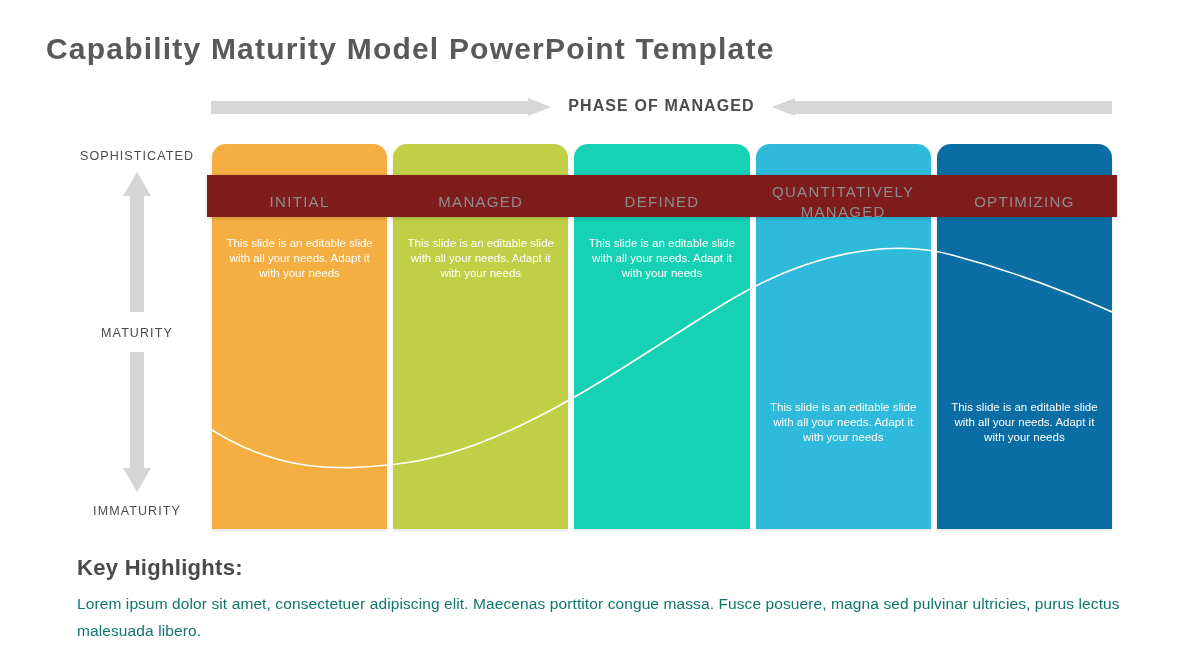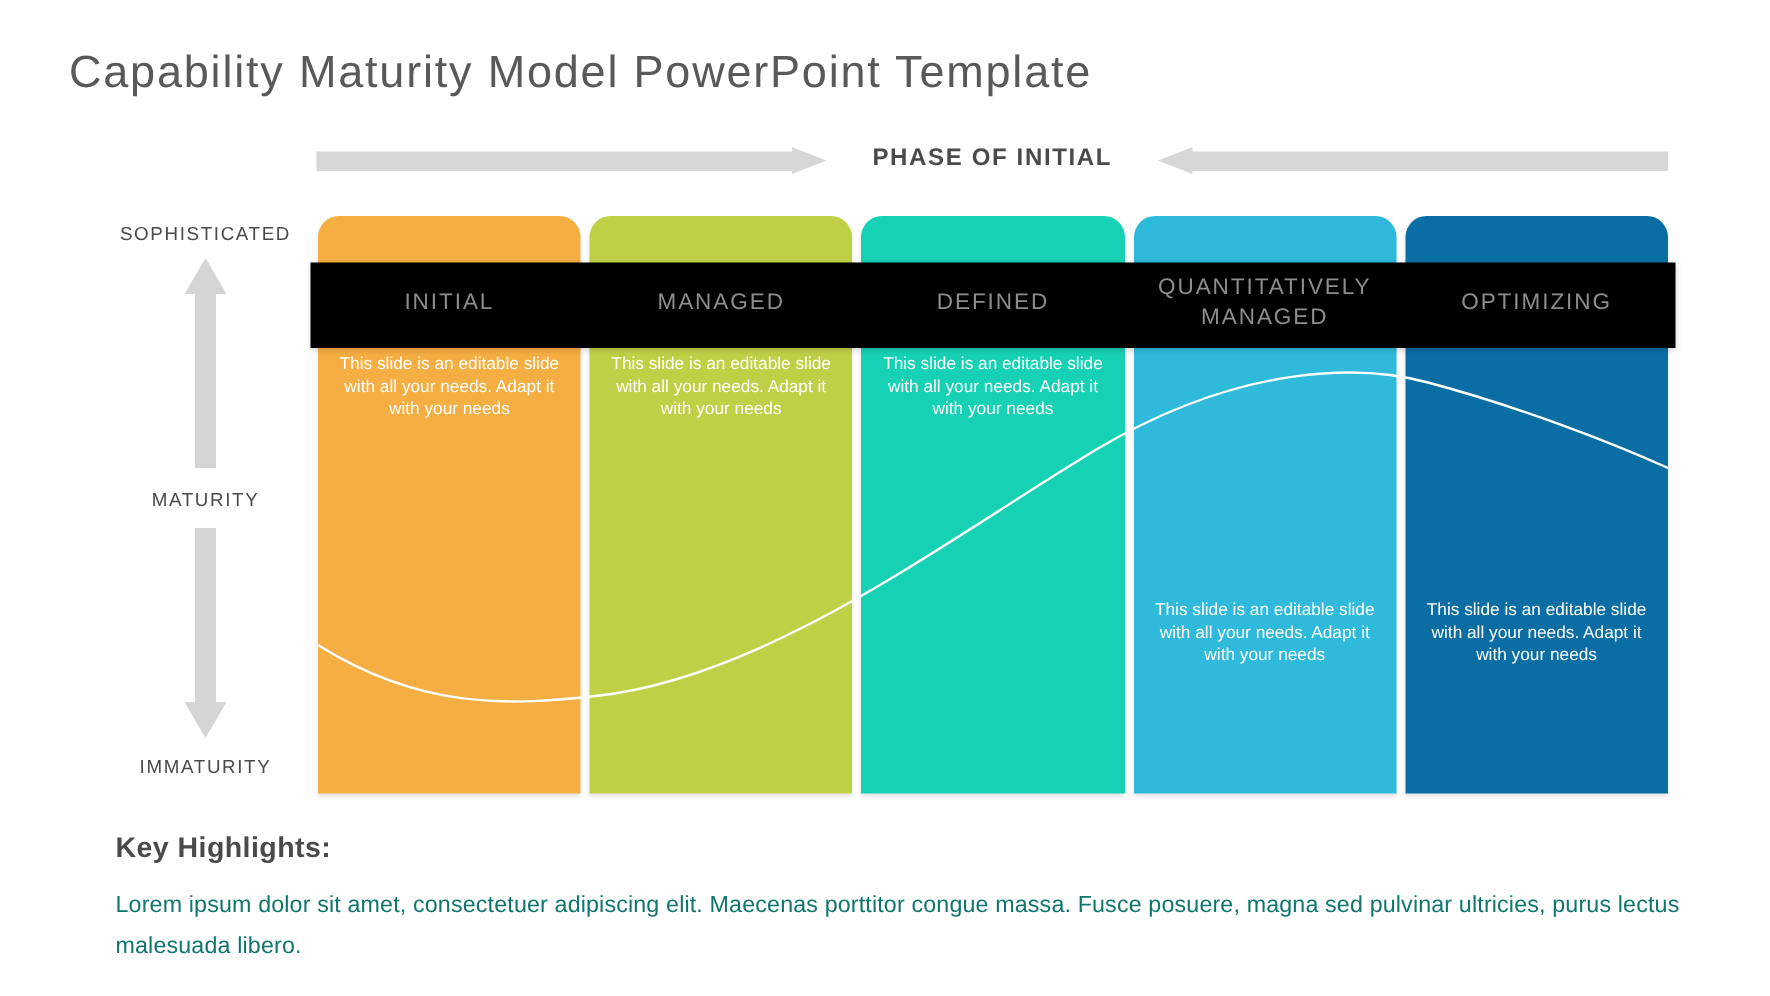--- a/index.html
+++ b/index.html
@@ -20,21 +20,21 @@
   }
 
   
   .page-title {
     position: absolute;
     left: 46px;
     top: 32px;
     font-size: 30px;
     letter-spacing: 1.2px;
     color: #59595b;
-    font-weight: 400;
+    font-weight: 700;
     white-space: nowrap;
   }
 
   
   .phase-band {
     position: absolute;
     left: 211px;
     top: 88px;
     width: 901px;
     height: 40px;
@@ -168,22 +168,22 @@
     height: 385px;
     pointer-events: none;
   }
 
   
   .header-band {
     position: absolute;
     left: 207px;
     top: 175px;
     width: 910px;
-    height: 57px;
-    background: #000000;
+    height: 42px;
+    background: #7f1d1d;
     box-shadow: 0 1px 4px rgba(0,0,0,0.18);
   }
   .header-cell {
     position: absolute;
     top: 0;
     height: 53px;
     display: flex;
     align-items: center;
     justify-content: center;
     text-align: center;
@@ -191,21 +191,21 @@
     letter-spacing: 1.3px;
     color: #8d8d8d;
     line-height: 20px;
   }
 
   
   .key-title {
     position: absolute;
     left: 77px;
     top: 555px;
-    font-size: 19px;
+    font-size: 22px;
     font-weight: bold;
     color: #4a4a4a;
     letter-spacing: 0.3px;
   }
   .key-body {
     position: absolute;
     left: 77px;
     top: 590px;
     width: 1060px;
     font-size: 15.5px;
@@ -223,21 +223,21 @@
 
   <div class="phase-band">
     <div class="arrow-h arrow-left-group">
       <div class="shaft"></div>
       <div class="head"></div>
     </div>
     <div class="arrow-h arrow-right-group">
       <div class="shaft"></div>
       <div class="head"></div>
     </div>
-    <div class="phase-label">PHASE OF INITIAL</div>
+    <div class="phase-label">PHASE OF MANAGED</div>
   </div>
 
   <div class="axis">
     <div class="axis-label axis-top">SOPHISTICATED</div>
     <div class="arrow-v arrow-up">
       <div class="head"></div>
       <div class="shaft"></div>
     </div>
     <div class="axis-label axis-mid">MATURITY</div>
     <div class="arrow-v arrow-down">

